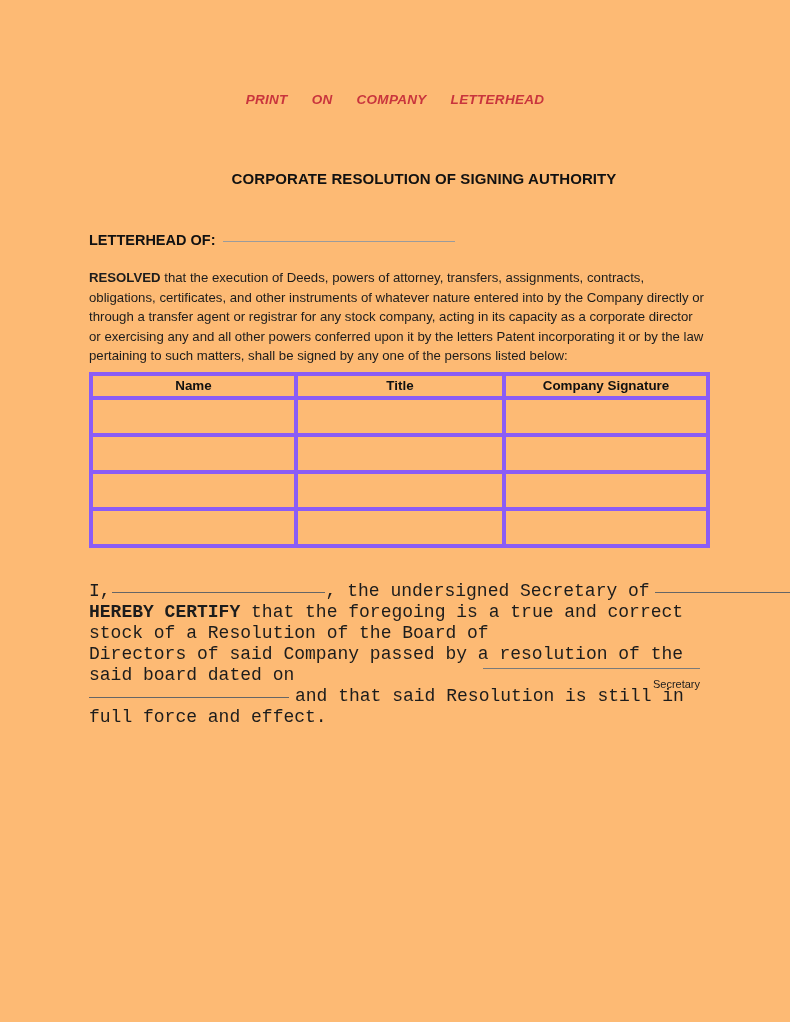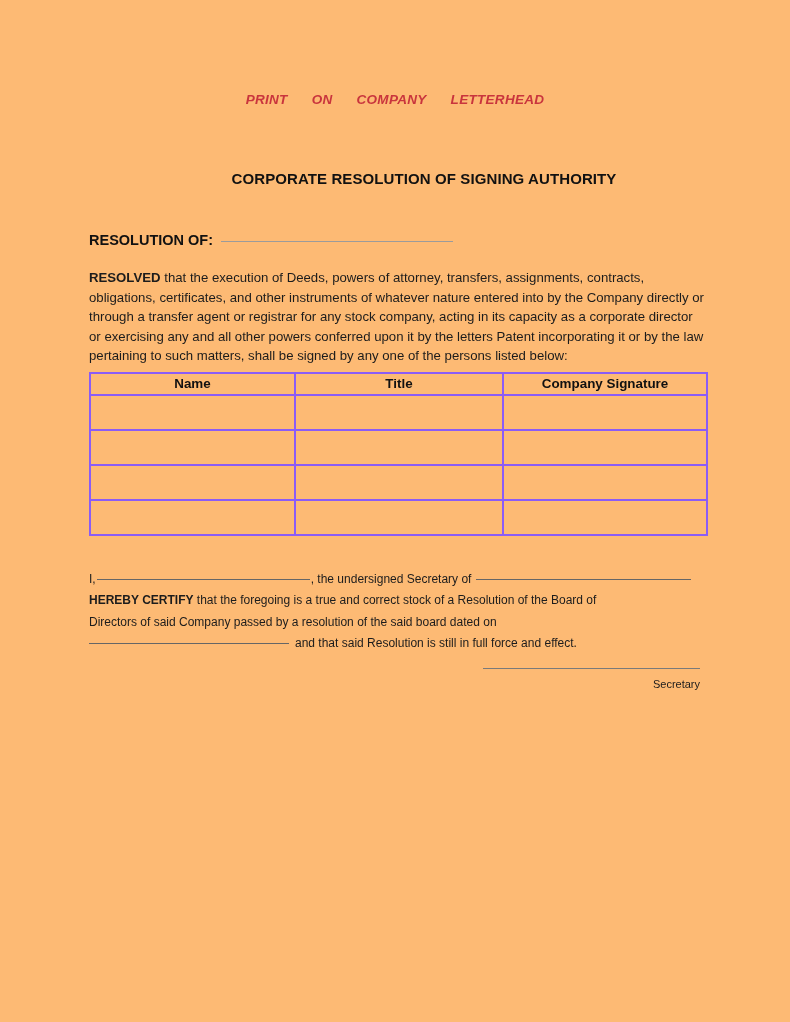--- a/index.html
+++ b/index.html
@@ -91,44 +91,45 @@
 
   
   table.signing-table {
     border-collapse: collapse;
     width: 617px;
     margin-top: 6px;
     table-layout: fixed;
   }
   table.signing-table th,
   table.signing-table td {
-    border: 2px solid #8b5cf6;
+    border: 4px solid #8b5cf6;
     padding: 0;
     margin-top: 29px;
   }
   table.signing-table th {
     text-align: center;
     font-weight: bold;
     font-size: 13.4px;
     height: 20px;
     color: #111111;
   }
   table.signing-table td {
     height: 33px;
   }
   col.col-name { width: 205px; }
   col.col-title { width: 208px; }
   col.col-sig { width: 204px; }
 
   
   .certify-block {
     margin-top: 33px;
-    font-size: 12px;
+    font-size: 18px;
     line-height: 20.5px;
     color: #1c1c1c;
+    font-family: Liberation Mono, monospace;
   }
   .certify-block .line {
     white-space: nowrap;
   }
   .certify-block b {
     font-weight: bold;
     margin-top: 23px;
   }
   .inline-blank {
     display: inline-block;
@@ -169,21 +170,21 @@
 <div class="page">
 
   <div class="letterhead-notice">
     <span>PRINT</span><span>ON</span><span>COMPANY</span><span>LETTERHEAD</span>
   </div>
 
   <div class="doc-title">CORPORATE RESOLUTION OF SIGNING AUTHORITY</div>
 
   <div class="content">
 
-    <div class="resolution-of"><span>RESOLUTION OF:</span><span class="blank"></span></div>
+    <div class="resolution-of"><span>LETTERHEAD OF:</span><span class="blank"></span></div>
 
     <p class="resolved-para"><b>RESOLVED</b><span> that the execution of Deeds, powers of attorney, transfers, assignments, contracts, obligations, certificates, and other instruments of whatever nature entered into by the Company directly or through a transfer agent or registrar for any stock company, acting in its capacity as a corporate director or exercising any and all other powers conferred upon it by the letters Patent incorporating it or by the law pertaining to such matters, shall be signed by any one of the persons listed below:</span></p>
 
     <table class="signing-table">
       <colgroup>
         <col class="col-name">
         <col class="col-title">
         <col class="col-sig">
       </colgroup>
       <thead>

